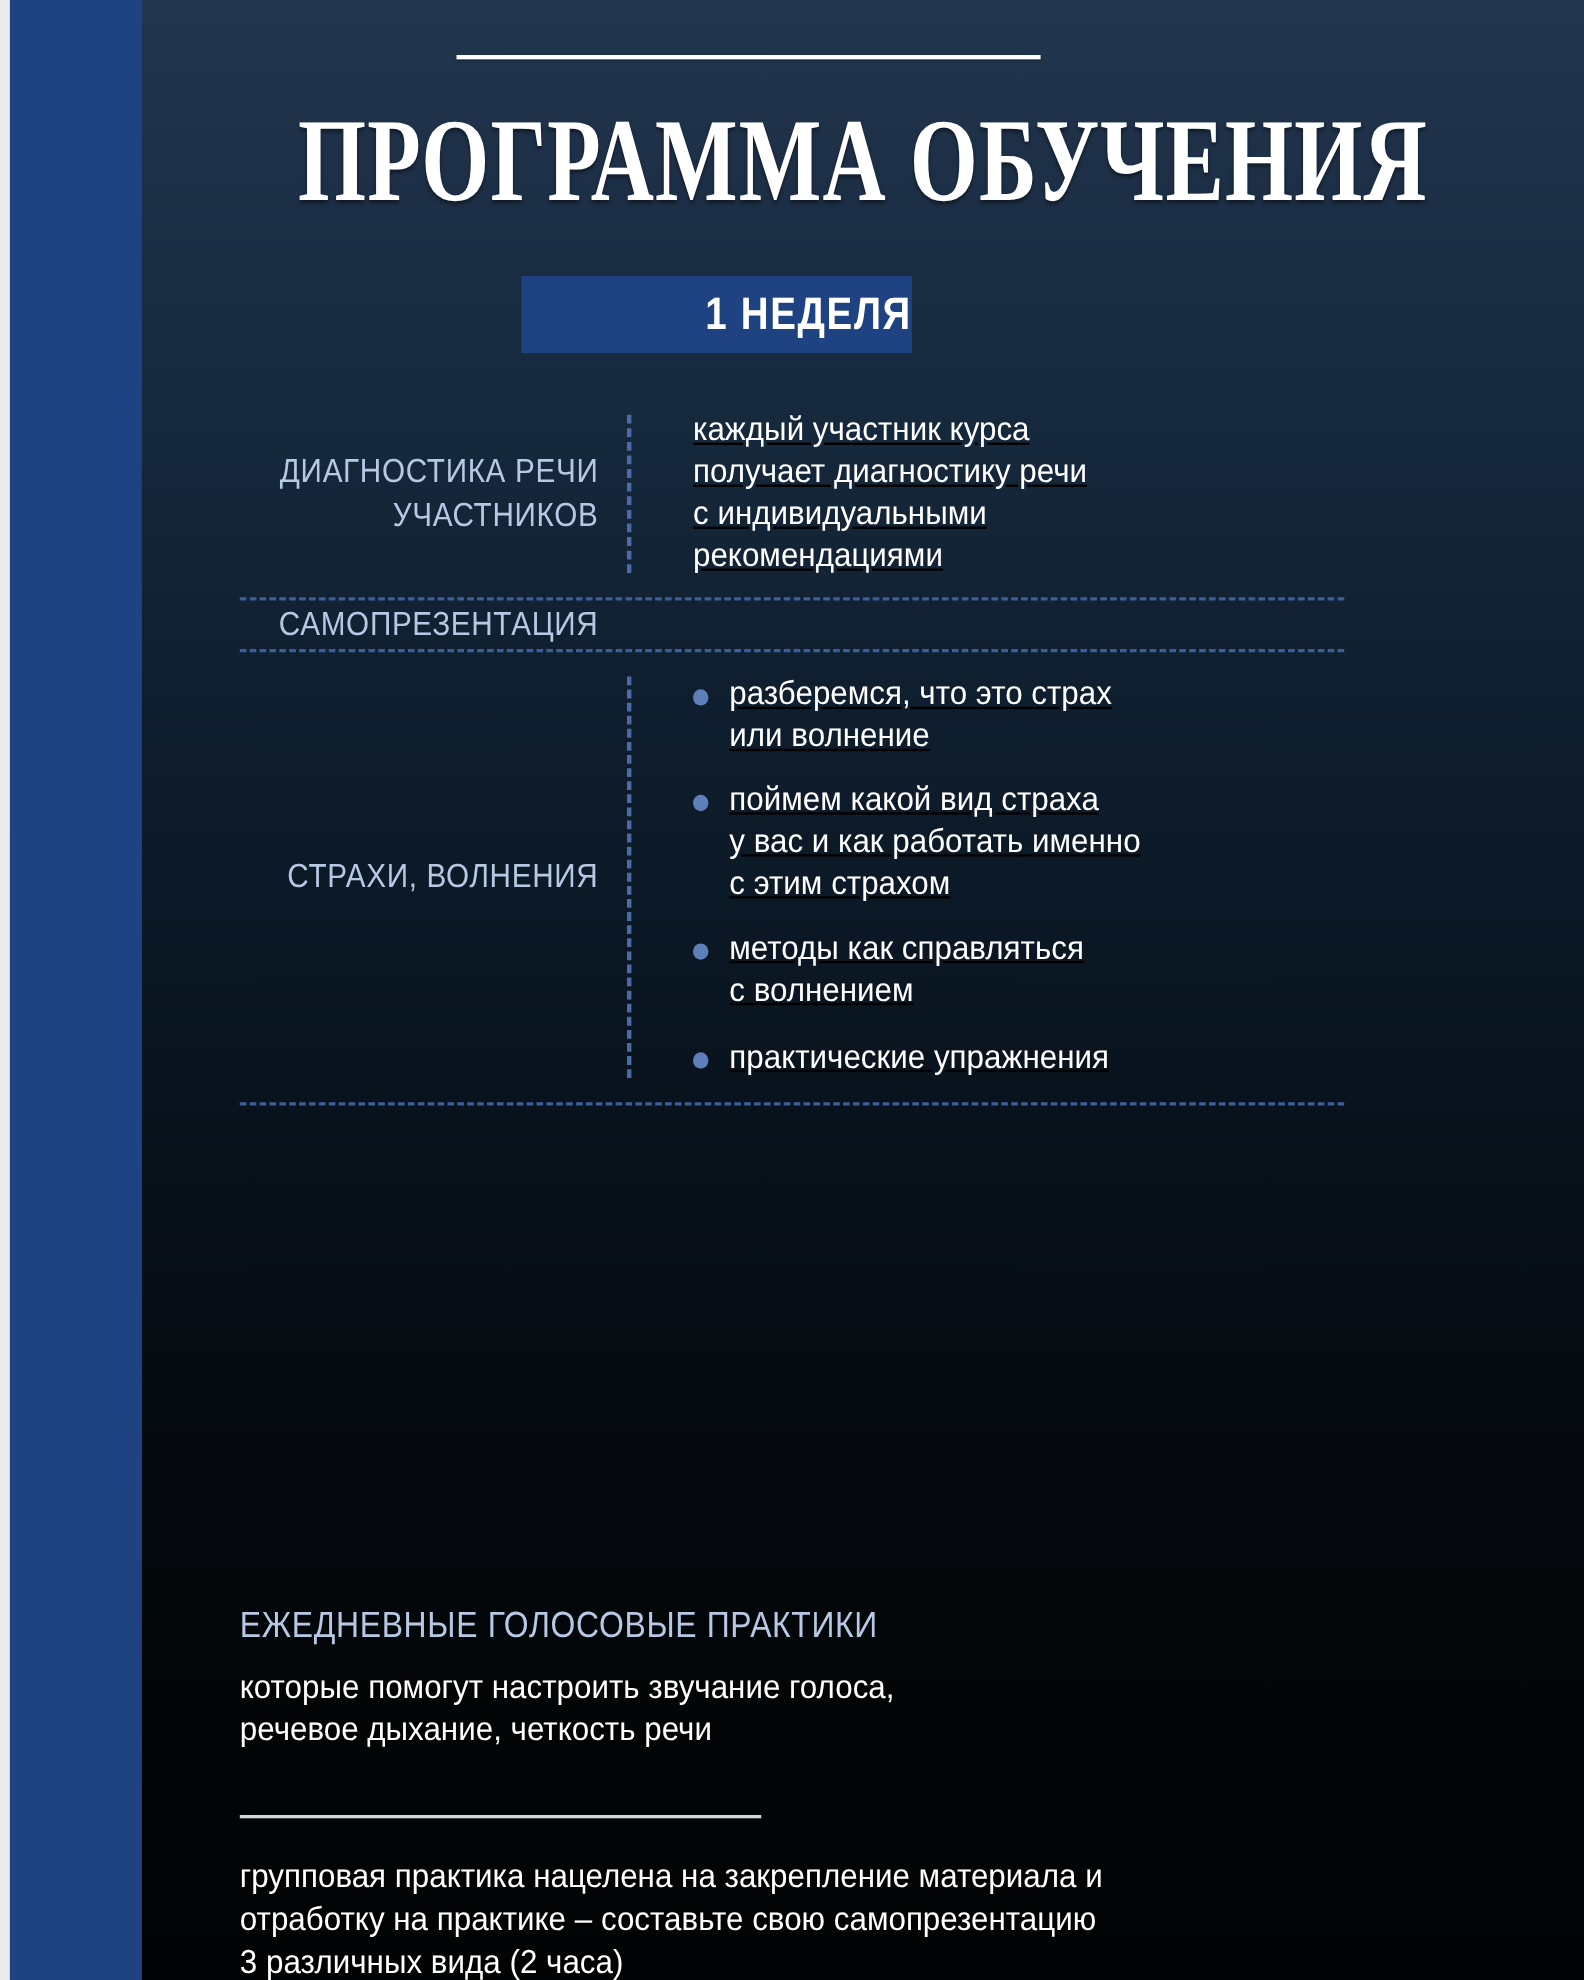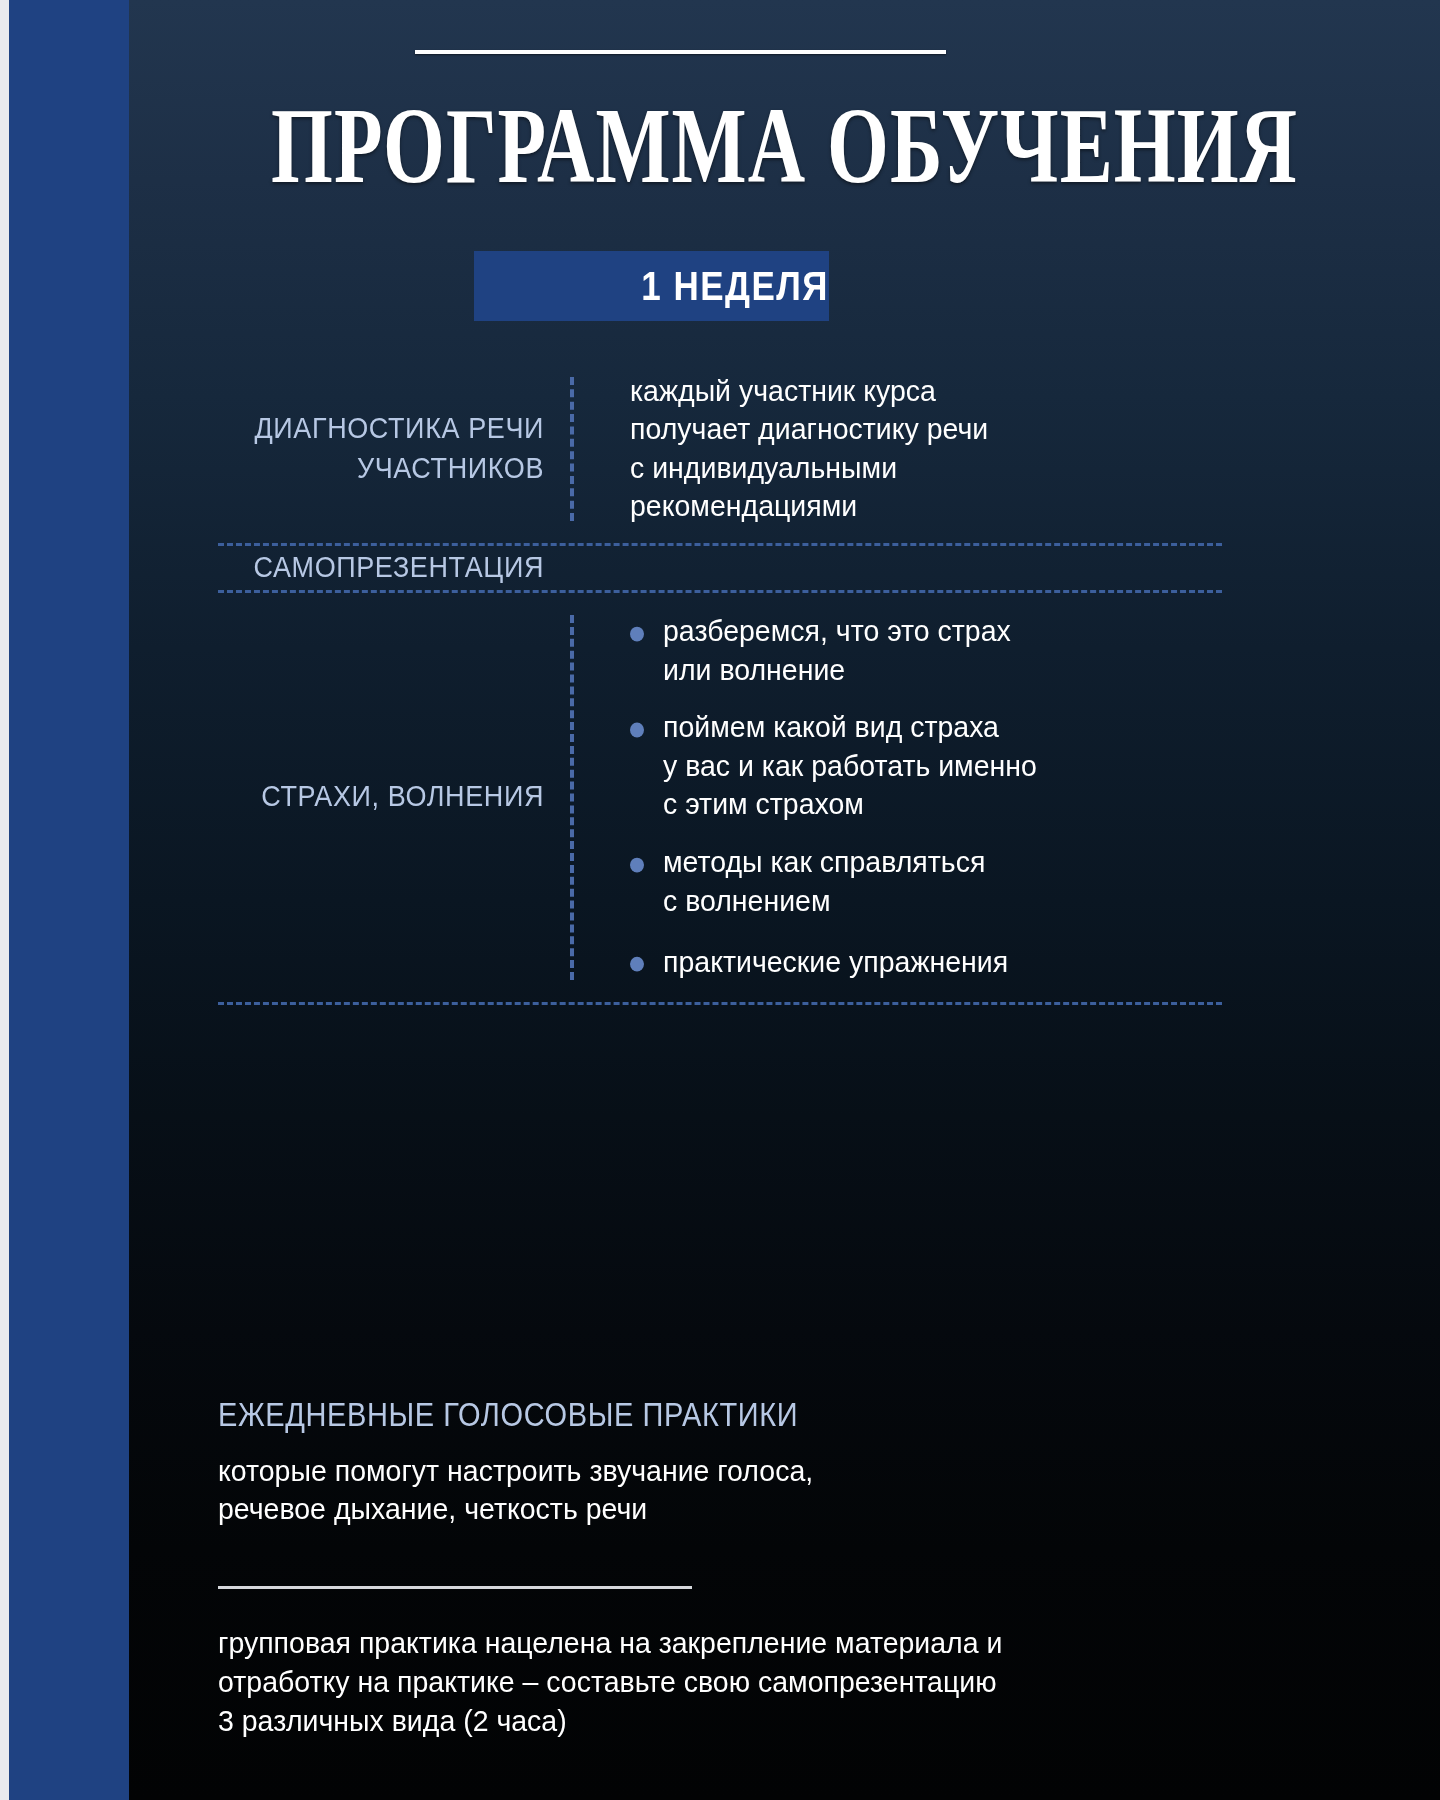--- a/index.html
+++ b/index.html
@@ -138,20 +138,21 @@
     align-self:stretch;
     border-left:4px dashed #4a6aa8;
     margin:22px 0;
   }
 
   .row-body {
     flex:1 1 auto;
     padding-left:56px;
     padding-top:22px;
     padding-bottom:22px;
+    text-decoration:underline;
   }
 
   .plain-text {
     font-size:28.5px;
     line-height:1.26;
     color:#ffffff;
     transform:scaleY(1.06);
     white-space:pre-line;
   }
 
@@ -173,21 +174,21 @@
     position:absolute;
     left:0; top:13px;
     width:14px; height:14px;
     border-radius:50%;
     background:#5f7fbb;
   }
 
   
   .bottom {
     position:absolute;
-    left:89px; top:1396px;
+    left:89px; top:1460px;
     width:1004px;
   }
 
   .bottom-heading {
     font-size:29px;
     letter-spacing:.6px;
     color:#b7c8e4;
     transform:scaleY(1.14);
     transform-origin:left top;
     margin-bottom:22px;

